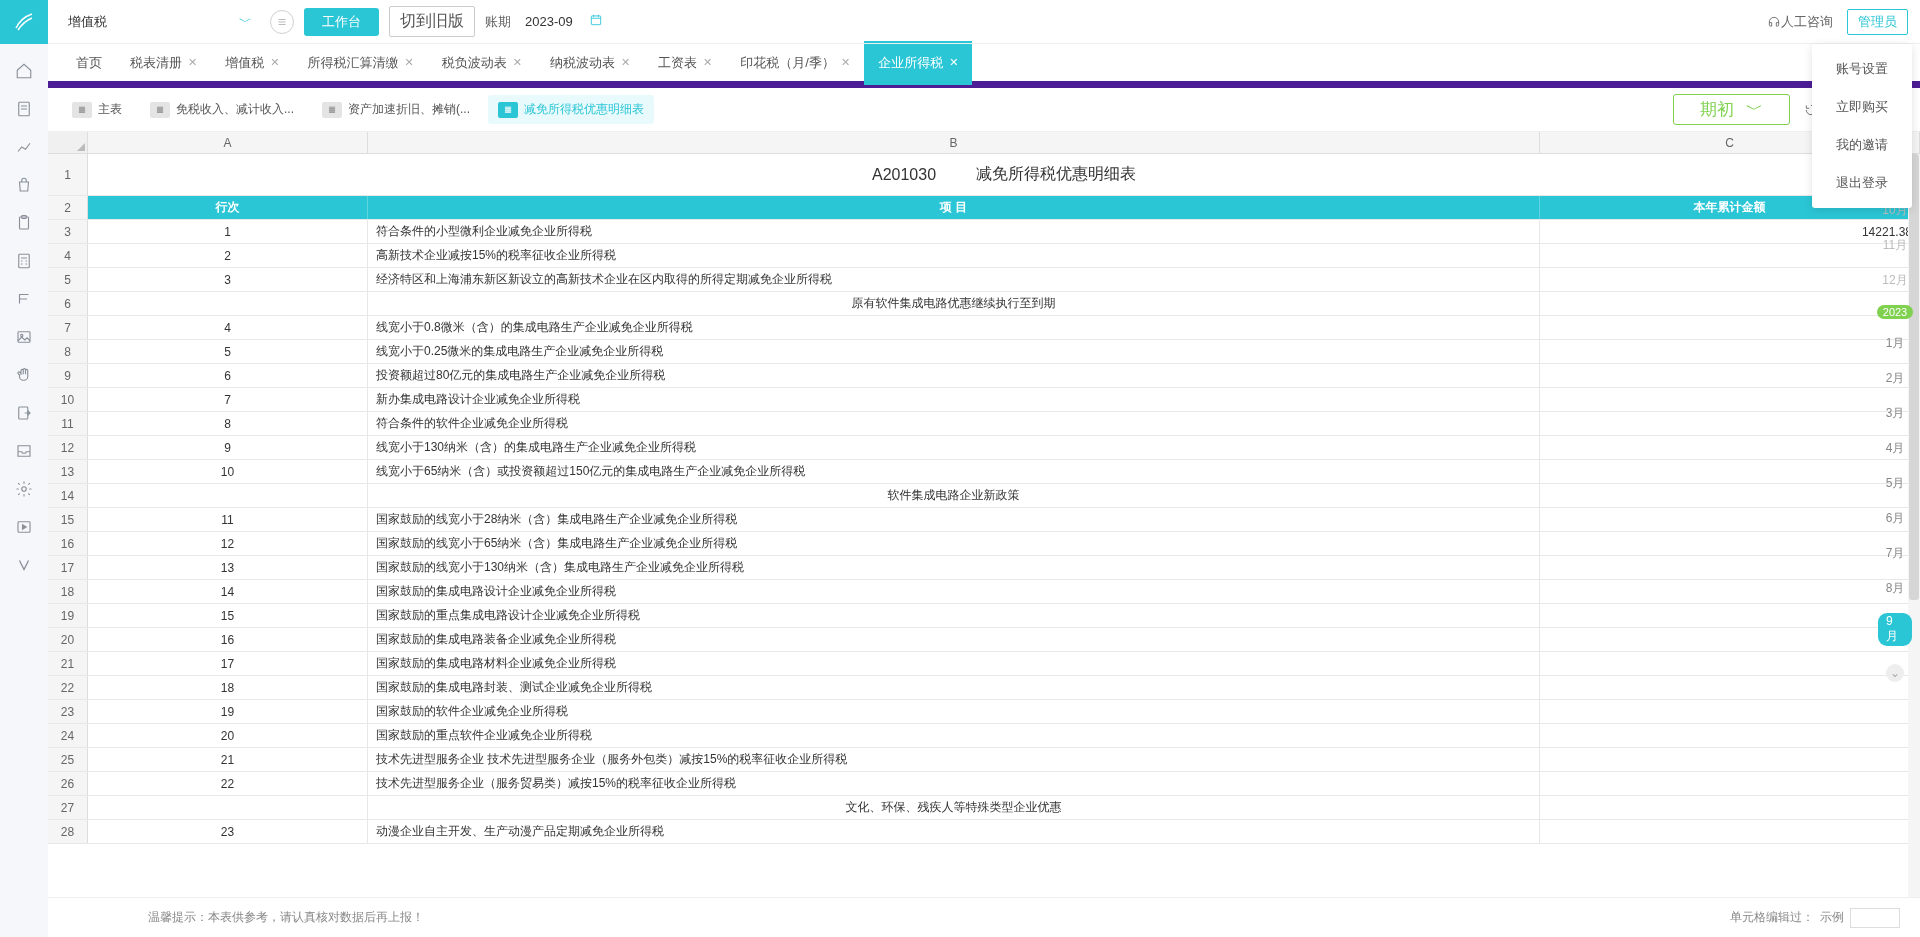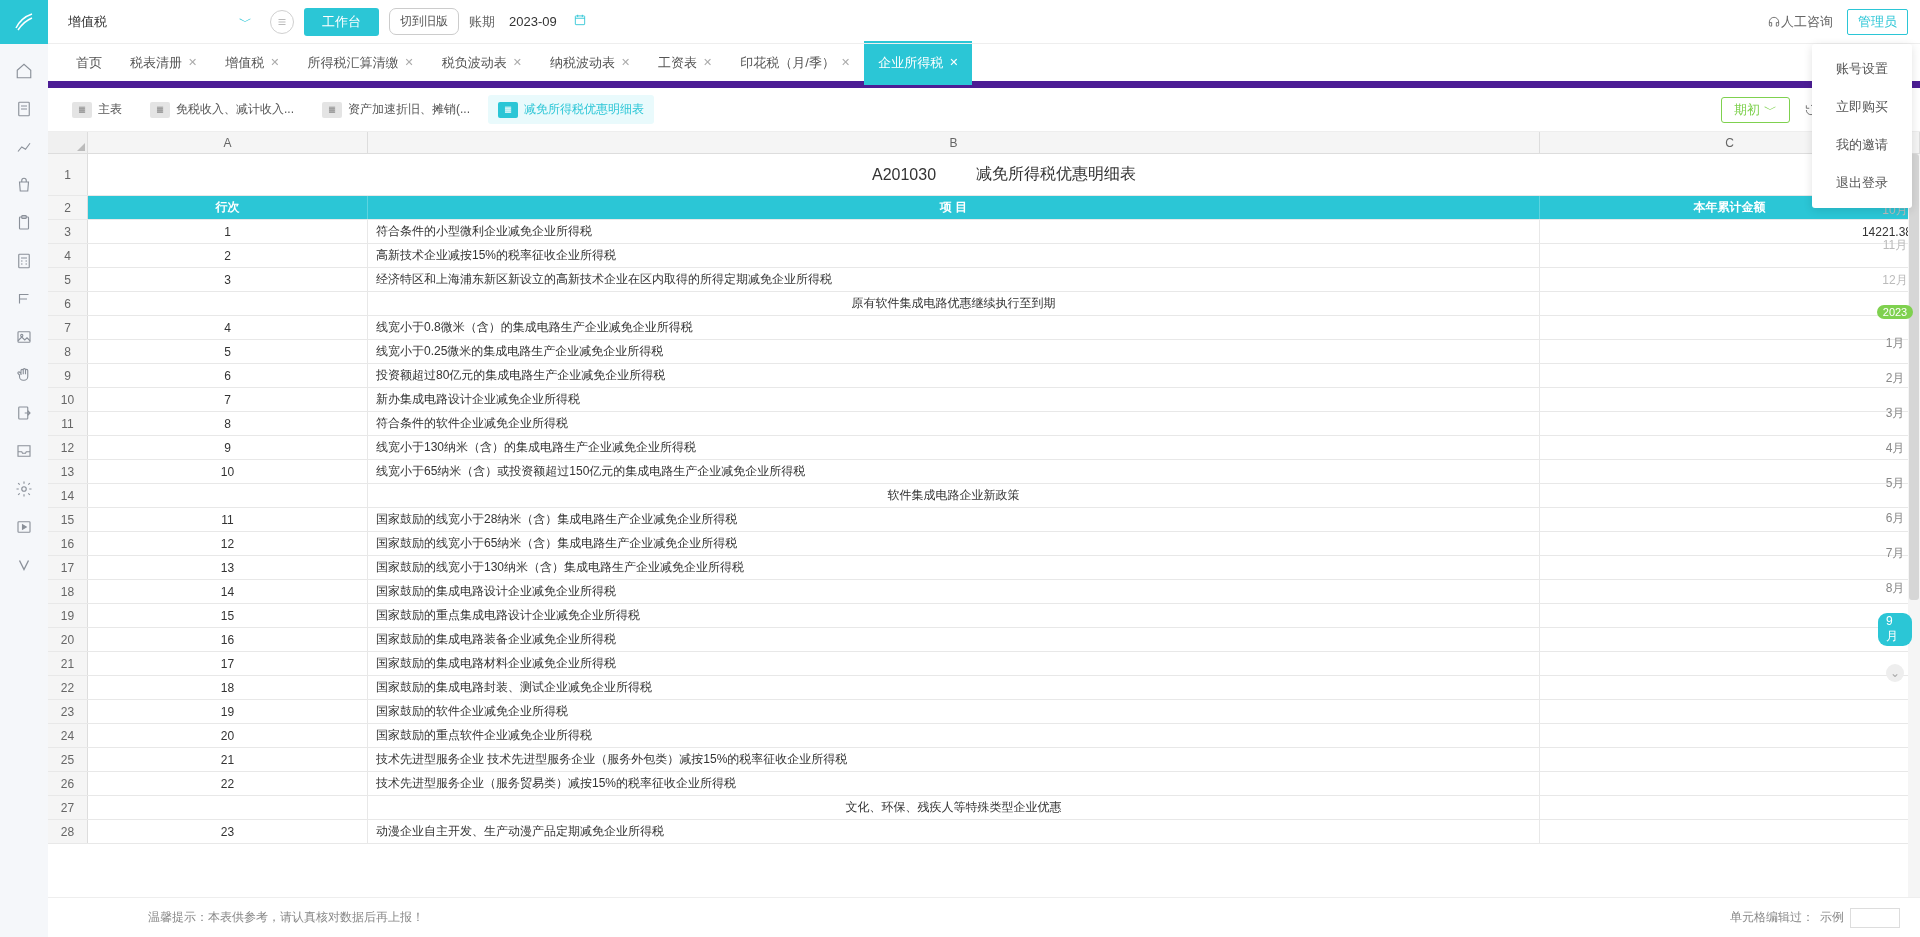--- a/index.html
+++ b/index.html
@@ -8,40 +8,40 @@
 .sidebar { width: 48px; background: #f5f7fa; display: flex; flex-direction: column; align-items: center; padding-top: 0; }
 .logo { width: 48px; height: 44px; background: #2bc6d6; display: flex; align-items: center; justify-content: center; margin-bottom: 8px; }
 .logo svg { width: 24px; height: 24px; }
 .side-icon { width: 48px; height: 38px; display: flex; align-items: center; justify-content: center; color: #8a9099; cursor: pointer; }
 .main { flex: 1; display: flex; flex-direction: column; min-width: 0; }
 .topbar { height: 44px; display: flex; align-items: center; padding: 0 12px; border-bottom: 1px solid #eee; gap: 10px; position: relative; }
 .dropdown-title { width: 200px; display: flex; align-items: center; justify-content: space-between; cursor: pointer; padding: 0 8px; }
 .dropdown-title .chev { color: #2bc6d6; }
 .circ-btn { width: 24px; height: 24px; border-radius: 50%; border: 1px solid #d0d0d0; display: flex; align-items: center; justify-content: center; color: #bbb; cursor: pointer; }
 .pill-btn { background: #2bc6d6; color: #fff; border: none; border-radius: 3px; padding: 5px 18px; font-size: 13px; cursor: pointer; }
-.outline-btn { background: #fff; border: 1px solid #ccc; border-radius: 7px; padding: 4px 10px; font-size: 12px; cursor: pointer; color: #555; }
+.outline-btn { background: #fff; border: 1px solid #ccc; border-radius: 2px; padding: 4px 10px; font-size: 16px; cursor: pointer; color: #555; }
 .period-label { color: #666; font-size: 13px; }
 .period-val { color: #333; font-size: 13px; margin-left: 4px; }
 .cal-icon { color: #2bc6d6; margin-left: 6px; }
 .top-right { margin-left: auto; display: flex; align-items: center; gap: 14px; }
 .consult { display: flex; align-items: center; color: #666; cursor: pointer; font-size: 13px; }
 .admin-btn { border: 1px solid #2bc6d6; color: #2bc6d6; padding: 3px 10px; border-radius: 2px; cursor: pointer; font-size: 13px; }
 .tabs-row { height: 44px; display: flex; align-items: center; padding: 0 14px; gap: 0; border-bottom: 7px solid #4c1d95; }
 .tab { padding: 0 14px; height: 44px; display: flex; align-items: center; gap: 6px; color: #555; cursor: pointer; font-size: 13px; }
 .tab .x { color: #aaa; font-size: 11px; cursor: pointer; }
 .tab.active { background: #2bc6d6; color: #fff; }
 .tab.active .x { color: #fff; }
 .subtabs-row { height: 44px; display: flex; align-items: center; padding: 0 14px; gap: 8px; border-bottom: 1px solid #eee; }
 .subtab { display: flex; align-items: center; gap: 6px; padding: 6px 10px; cursor: pointer; color: #555; font-size: 12px; border-radius: 3px; max-width: 170px; }
 .subtab .ico { width: 20px; height: 16px; background: #e4e4e4; border-radius: 2px; display: inline-flex; align-items: center; justify-content: center; font-size: 8px; color: #888; }
 .subtab.active { background: #e9fafc; color: #2bc6d6; }
 .subtab.active .ico { background: #2bc6d6; color: #fff; }
 .subtab .txt { white-space: nowrap; overflow: hidden; text-overflow: ellipsis; }
 .subtabs-right { margin-left: auto; display: flex; align-items: center; gap: 14px; }
-.period-dd { border: 1px solid #7fd14f; color: #7fd14f; padding: 3px 12px; border-radius: 3px; display: flex; align-items: center; gap: 4px; cursor: pointer; font-size: 13px; }
+.period-dd { border: 1px solid #7fd14f; color: #7fd14f; padding: 3px 26px; border-radius: 3px; display: flex; align-items: center; gap: 12px; cursor: pointer; font-size: 17px; }
 .txt-btn { color: #666; display: flex; align-items: center; gap: 4px; cursor: pointer; font-size: 13px; }
 .sheet-wrap { flex: 1; overflow: auto; position: relative; }
 .col-headers { display: flex; background: #f5f5f5; border-bottom: 1px solid #ddd; height: 22px; font-size: 12px; color: #666; position: sticky; top: 0; }
 .ch-corner { width: 40px; border-right: 1px solid #ddd; background: #f0f0f0; position: relative; }
 .ch-corner::after { content: ""; position: absolute; right: 2px; bottom: 2px; border-style: solid; border-width: 0 0 8px 8px; border-color: transparent transparent #bbb transparent; }
 .ch { border-right: 1px solid #ddd; display: flex; align-items: center; justify-content: center; }
 .ch-a { width: 280px; } .ch-b { flex: 1; } .ch-c { width: 380px; }
 .row { display: flex; border-bottom: 1px solid #e8e8e8; min-height: 22px; align-items: stretch; font-size: 12px; }
 .rn { width: 40px; background: #f5f5f5; border-right: 1px solid #ddd; display: flex; align-items: center; justify-content: center; color: #666; }
 .cell-a { width: 280px; border-right: 1px solid #e8e8e8; display: flex; align-items: center; justify-content: center; padding: 3px 6px; }

